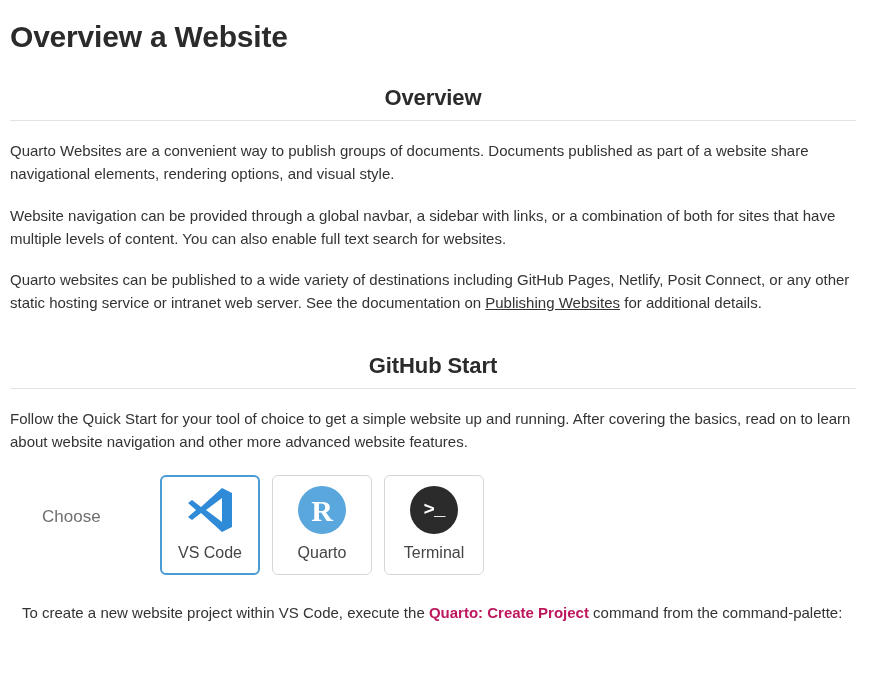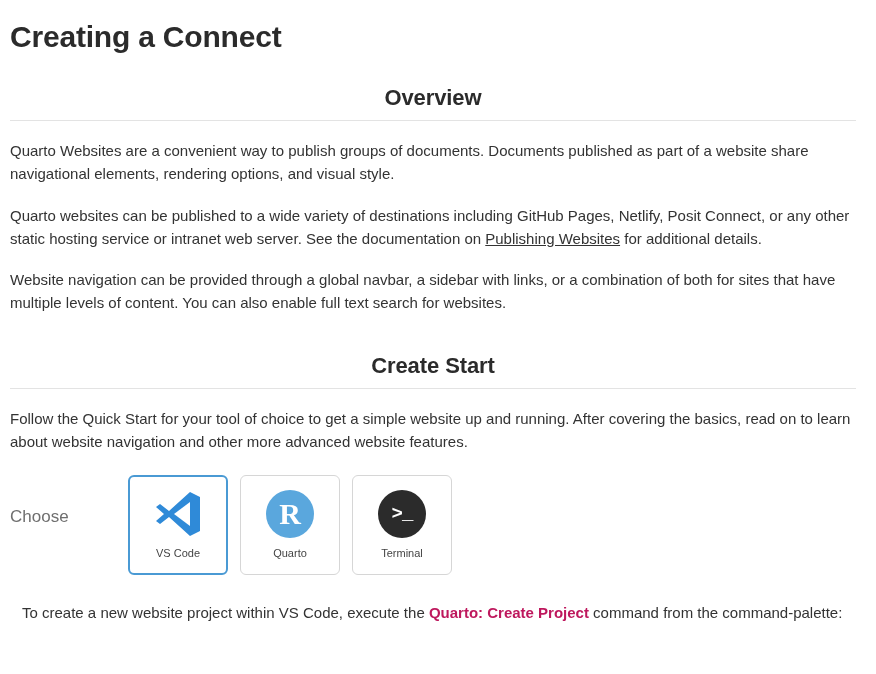--- a/index.html
+++ b/index.html
@@ -51,20 +51,21 @@
     color: #333333;
     text-decoration: underline;
   }
   .section-gap { height: 16px; }
 
   
   .tabset-row {
     display: flex;
     align-items: flex-start;
     margin-top: 22px;
+    margin-left: 32px;
   }
   .choose-label {
     width: 118px;
     flex: 0 0 118px;
     font-size: 17px;
     color: #6f6f6f;
     line-height: 1.4;
     padding-top: 30px;
   }
   .tabs {
@@ -87,21 +88,21 @@
     border: 2px solid #4a9ad4;
   }
   .tab-icon {
     height: 50px;
     display: flex;
     align-items: center;
     justify-content: center;
     margin-bottom: 6px;
   }
   .tab-label {
-    font-size: 11px;
+    font-size: 16px;
     color: #444444;
   }
   .rstudio-circle {
     width: 48px;
     height: 48px;
     border-radius: 50%;
     background: #5aa7dd;
     color: #ffffff;
     display: flex;
     align-items: center;
@@ -134,32 +135,32 @@
     line-height: 1.6;
     color: #333333;
   }
   .bold-cmd { font-weight: bold; color: #be185d; }
 </style>
 </head>
 <body>
 
 <div class="page">
 
-  <h1 class="doc-title">Creating a Connect</h1>
+  <h1 class="doc-title">Overview a Website</h1>
 
   <h2 class="section-title">Overview</h2>
   <hr class="rule">
 
   <p class="body-text">Quarto Websites are a convenient way to publish groups of documents. Documents published as part of a website share navigational elements, rendering options, and visual style.</p>
+  <p class="body-text">Website navigation can be provided through a global navbar, a sidebar with links, or a combination of both for sites that have multiple levels of content. You can also enable full text search for websites.</p>
   <p class="body-text"><span>Quarto websites can be published to a wide variety of destinations including GitHub Pages, Netlify, Posit Connect, or any other static hosting service or intranet web server. See the documentation on </span><a class="doc-link" href="#">Publishing Websites</a><span> for additional details.</span></p>
-  <p class="body-text">Website navigation can be provided through a global navbar, a sidebar with links, or a combination of both for sites that have multiple levels of content. You can also enable full text search for websites.</p>
 
   <div class="section-gap"></div>
 
-  <h2 class="section-title">Create Start</h2>
+  <h2 class="section-title">GitHub Start</h2>
   <hr class="rule">
 
   <p class="body-text">Follow the Quick Start for your tool of choice to get a simple website up and running. After covering the basics, read on to learn about website navigation and other more advanced website features.</p>
 
   <div class="tabset-row">
     <div class="choose-label">
       <div>Choose</div>
     </div>
 
     <div class="tabs">

